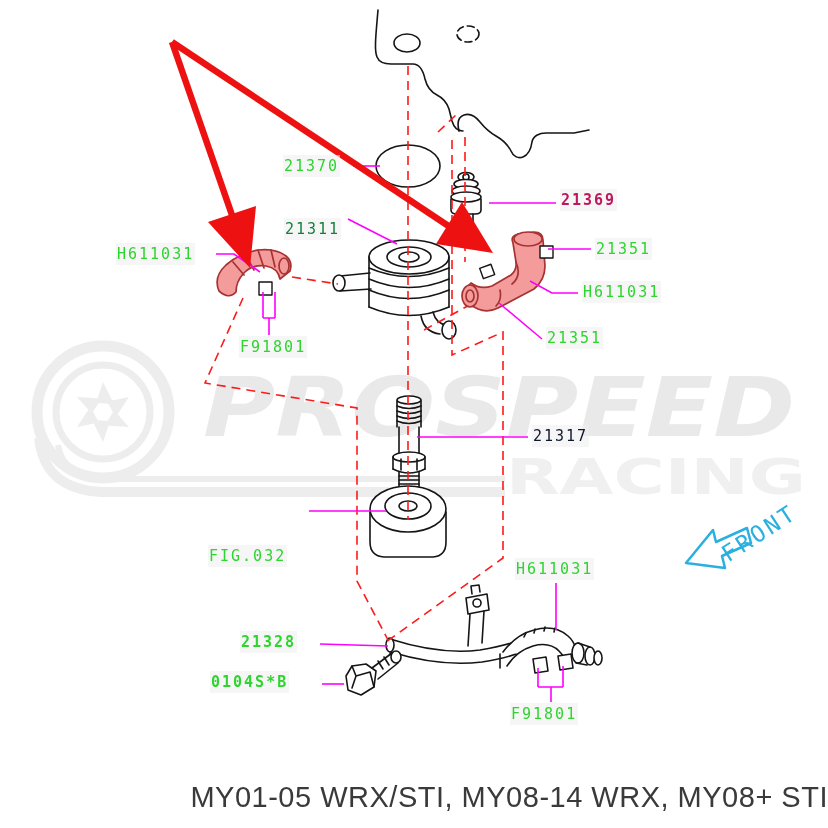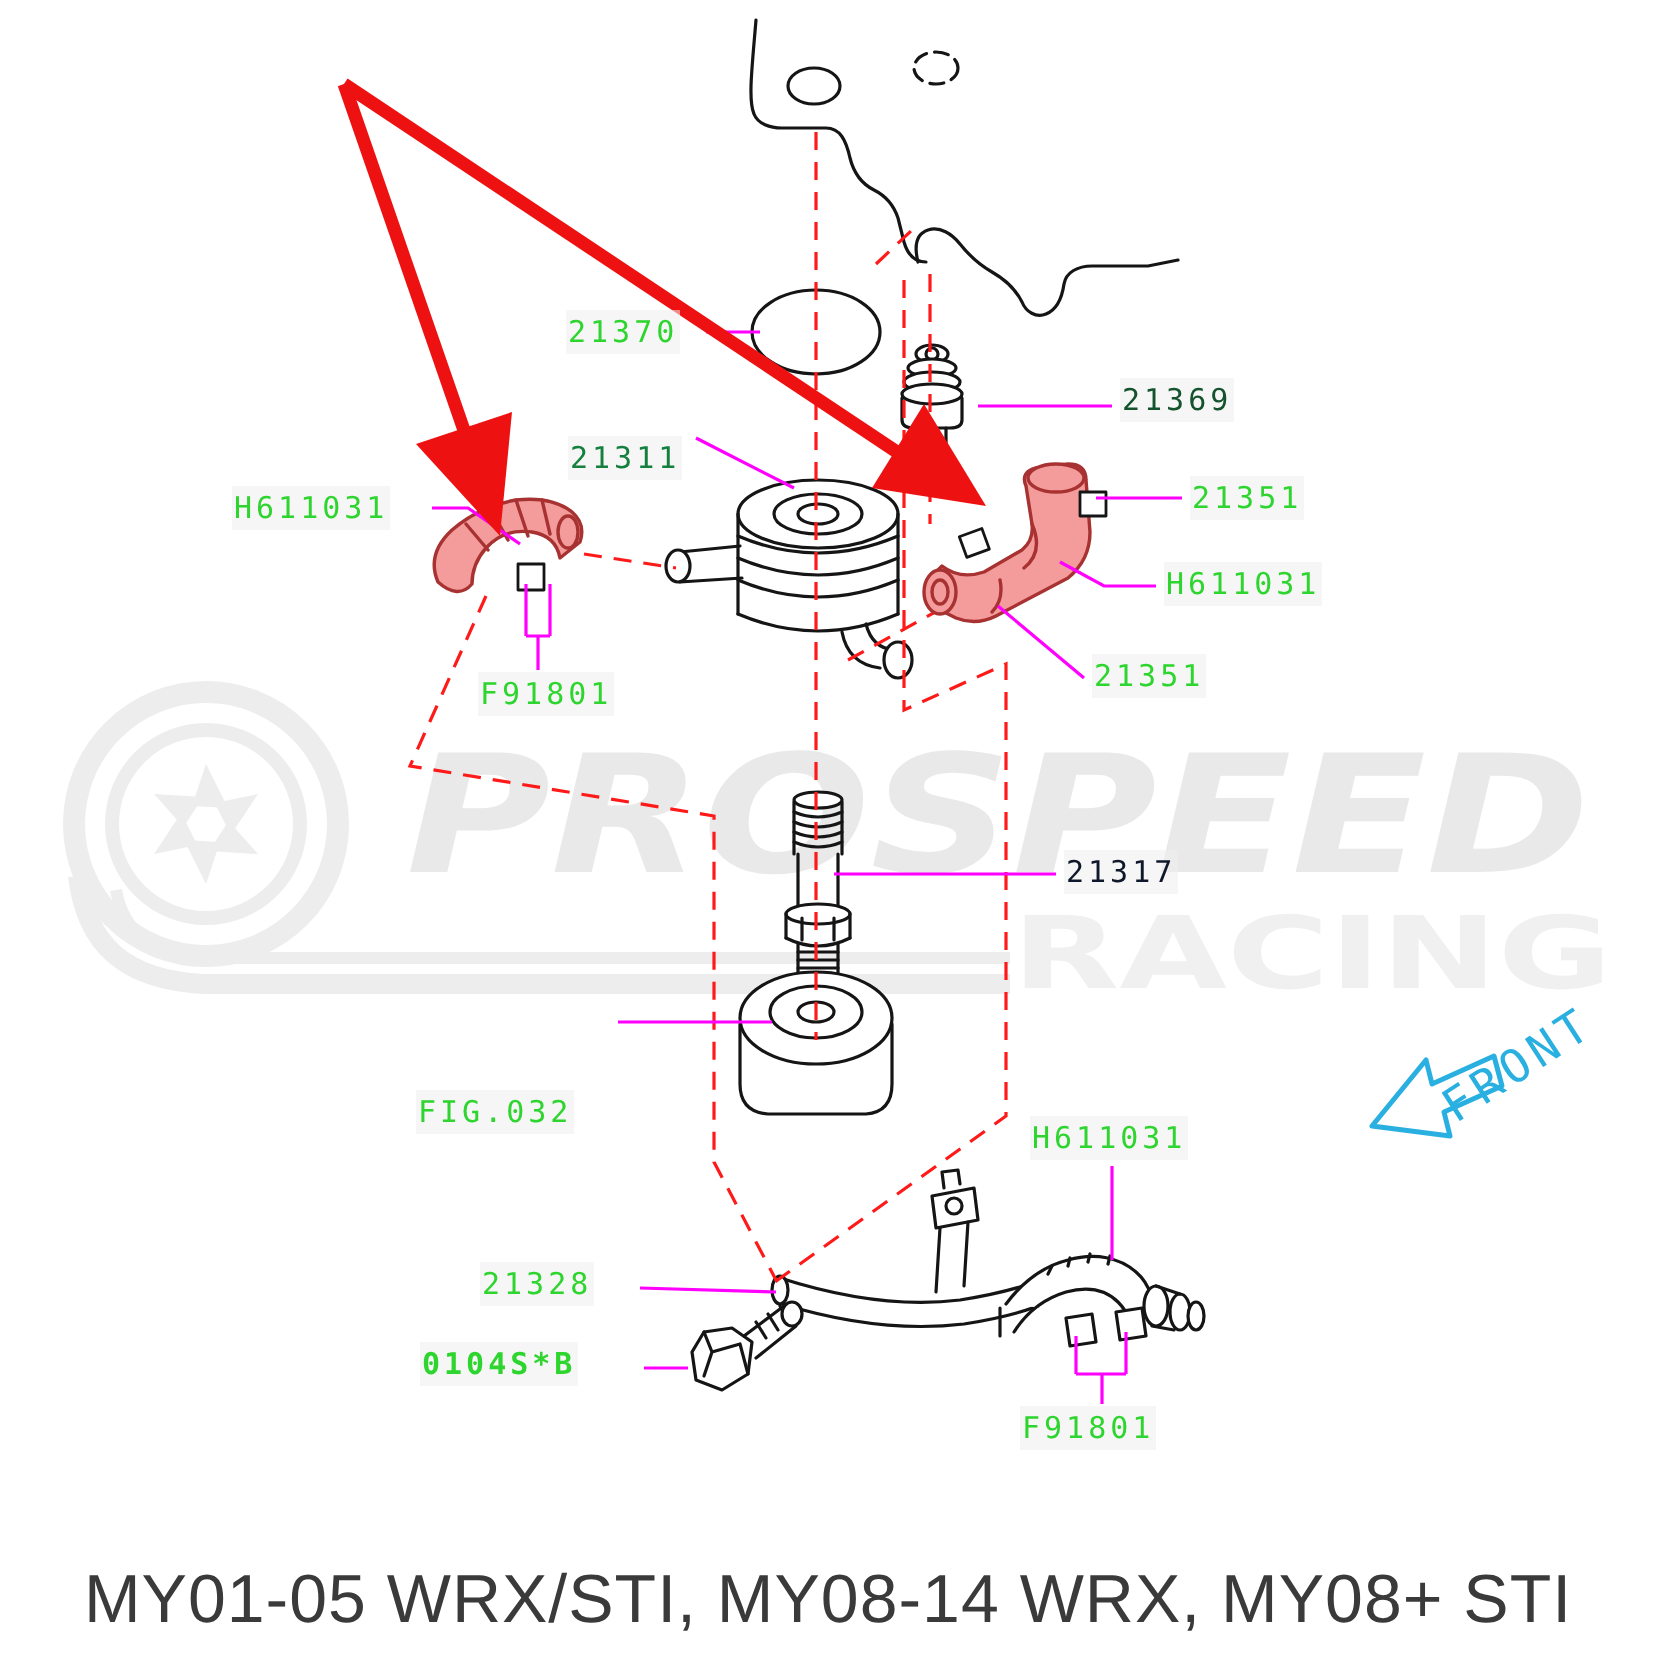--- a/index.html
+++ b/index.html
@@ -18,22 +18,22 @@
   }
   .front-label{
     position:absolute;left:724px;top:543px;
     font-family:"DejaVu Sans Mono",monospace;
     font-size:23px;letter-spacing:3px;color:#29b0e0;
     transform:rotate(-33deg);transform-origin:0 50%;
     white-space:nowrap;
   }
   .caption{
     position:absolute;left:0;top:781px;width:828px;
-    text-align:center;font-family:"Liberation Sans",sans-serif;
-    font-size:34px;color:#3a3a3a;letter-spacing:0.5px;
+    text-align:right;font-family:"Liberation Sans",sans-serif;
+    font-size:29px;color:#3a3a3a;letter-spacing:0.5px;
   }
 </style>
 </head>
 <body>
 
 <div class="stage">
 
 <svg width="828" height="828" viewBox="0 0 828 828">
 
   <g>
@@ -191,29 +191,29 @@
     <path d="M436,244 L462,202 L493,253 Z" fill="#ee1111"></path>
   </g>
 
   <path d="M686,563 L713,530 L716,542 L747,528 L751,543 L722,556 L725,568 Z" fill="none" stroke="#29b0e0" stroke-width="2.5" stroke-linejoin="round"></path>
 </svg>
 
 <div id="labels-layer">
       <div class="part-label" style="left: 283px; top: 155px; color: rgb(46, 213, 46);">21370</div>
       <div class="part-label" style="left: 284px; top: 202px; color: #15803d; margin-top: 16px;">21311</div>
       <div class="part-label" style="left: 116px; top: 243px; color: rgb(46, 213, 46);">H611031</div>
-      <div class="part-label" style="left: 560px; top: 189px; color: #14532d;">21369</div>
+      <div class="part-label" style="left: 560px; top: 189px; color: #be185d; font-weight: bold;">21369</div>
       <div class="part-label" style="left: 595px; top: 238px; color: rgb(46, 213, 46);">21351</div>
       <div class="part-label" style="left: 582px; top: 281px; color: rgb(46, 213, 46);">H611031</div>
       <div class="part-label" style="left: 546px; top: 327px; color: rgb(46, 213, 46);">21351</div>
       <div class="part-label" style="left: 239px; top: 336px; color: rgb(46, 213, 46);">F91801</div>
       <div class="part-label" style="left: 532px; top: 425px; color: #0f172a;">21317</div>
       <div class="part-label" style="left: 208px; top: 497px; color: rgb(46, 213, 46); margin-top: 48px;">FIG.032</div>
       <div class="part-label" style="left: 515px; top: 558px; color: rgb(46, 213, 46);">H611031</div>
-      <div class="part-label" style="left: 240px; top: 631px; color: rgb(46, 213, 46);">21328</div>
+      <div class="part-label" style="left: 240px; top: 631px; color: rgb(46, 213, 46); font-weight: bold;">21328</div>
       <div class="part-label" style="left: 210px; top: 671px; color: rgb(46, 213, 46); font-weight: bold;">0104S*B</div>
       <div class="part-label" style="left: 510px; top: 703px; color: rgb(46, 213, 46);">F91801</div>
     </div>
 
 <div class="front-label">FRONT</div>
 
 <div class="caption">MY01-05 WRX/STI, MY08-14 WRX, MY08+ STI</div>
 
 </div>
 

